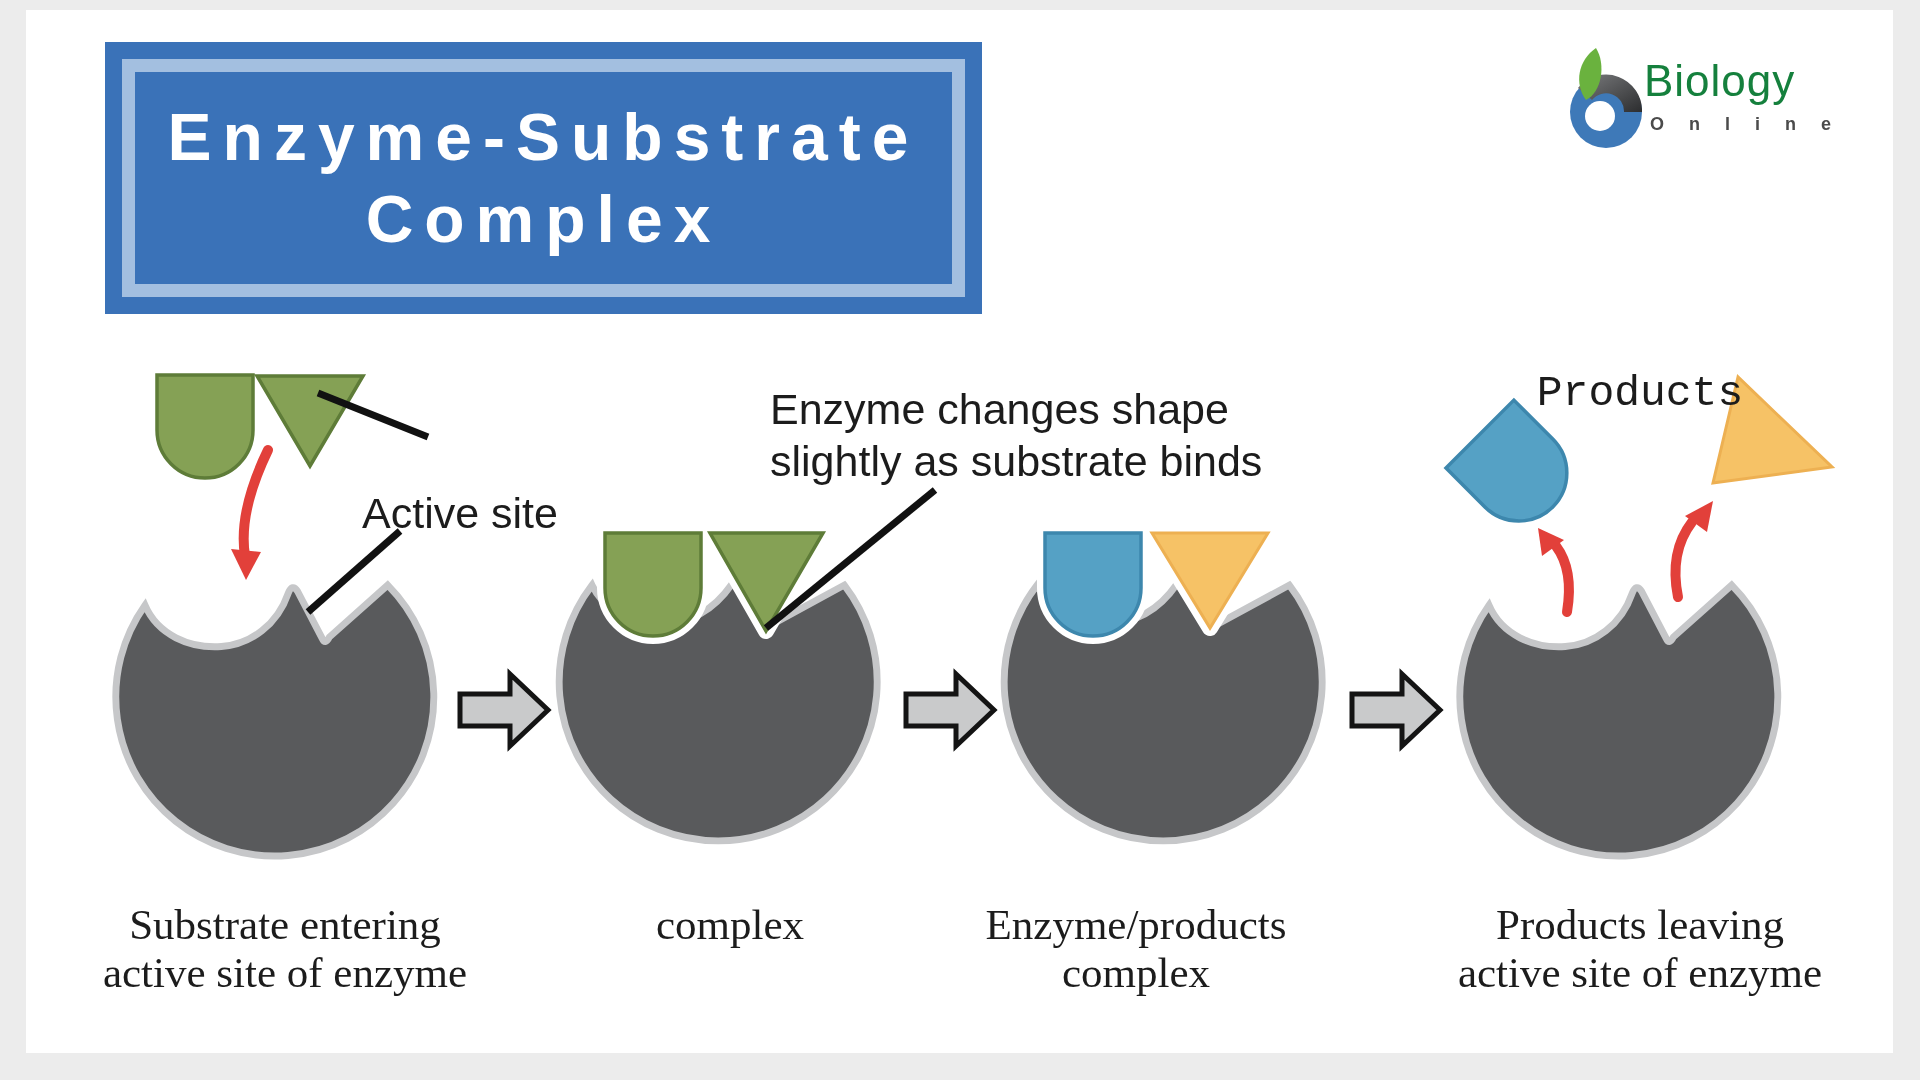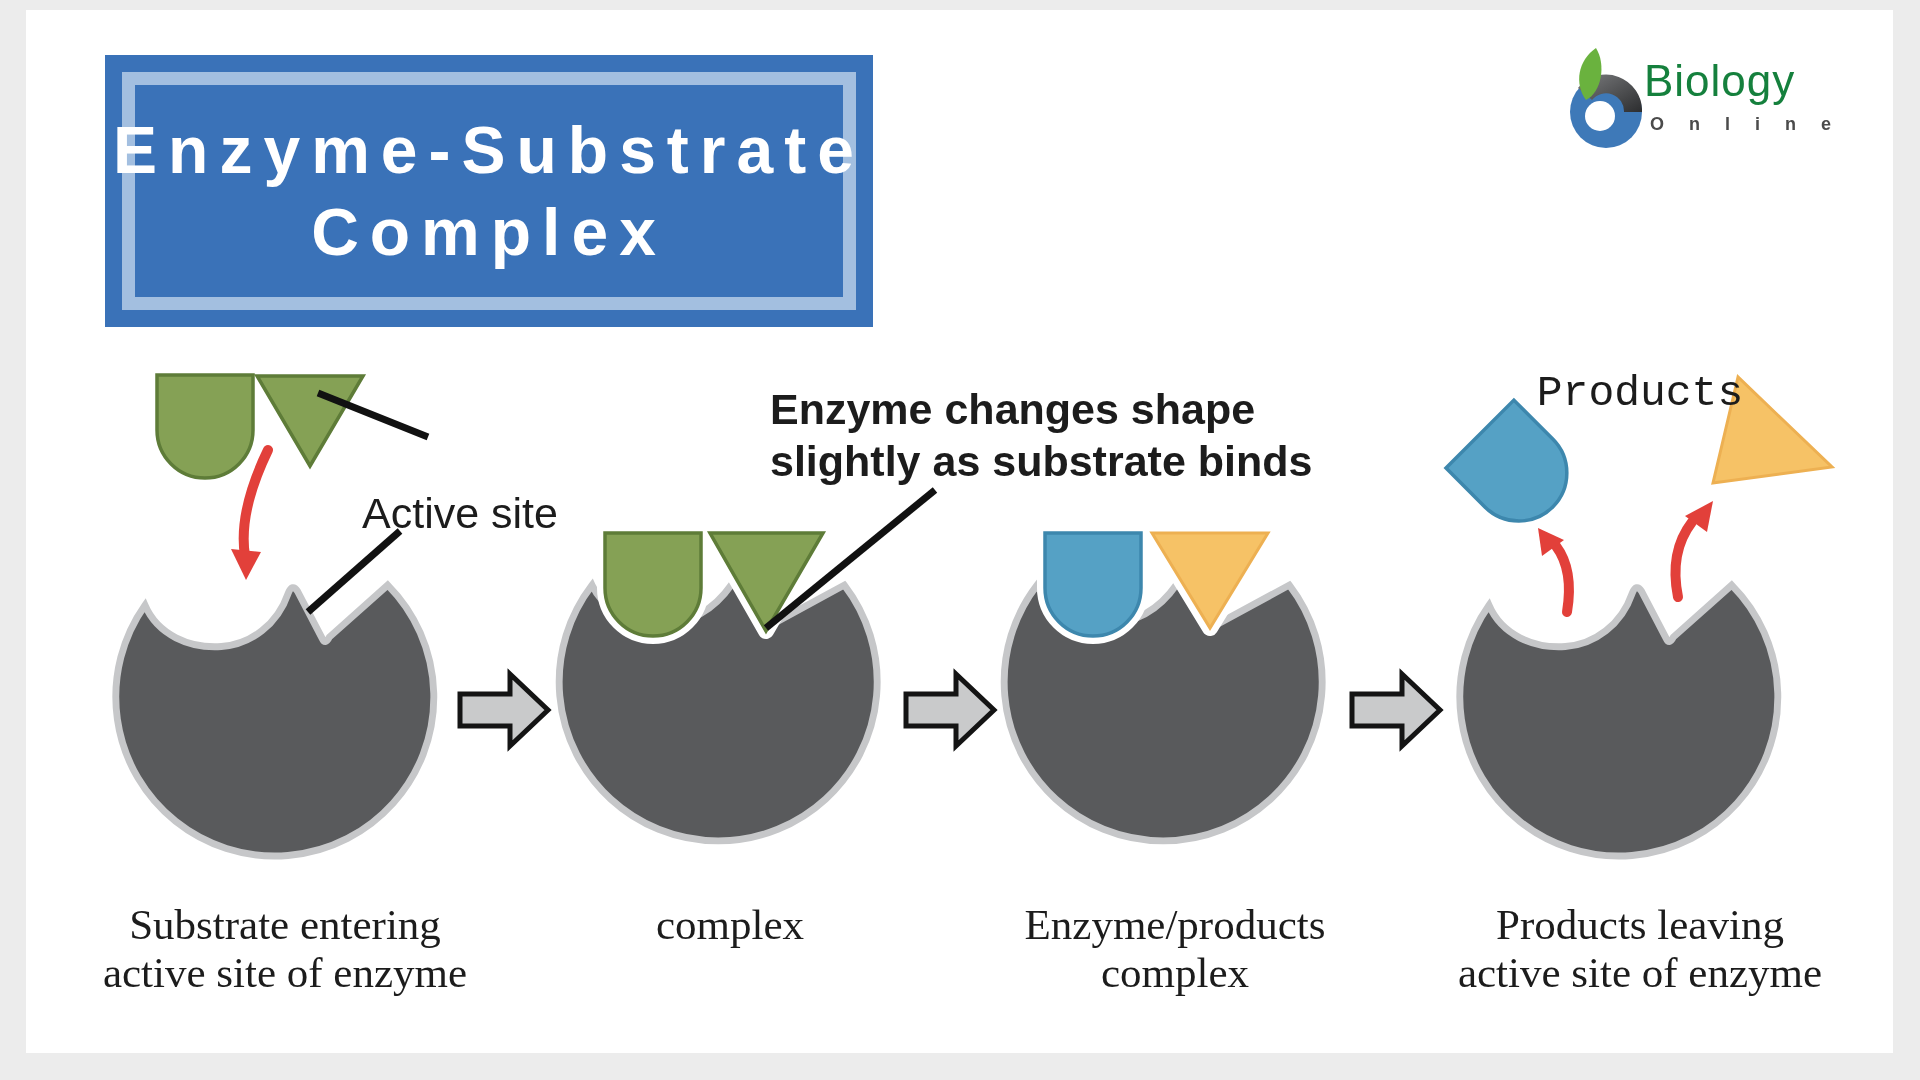--- a/index.html
+++ b/index.html
@@ -12,21 +12,21 @@
     --arrow-red:#e2403a; --arrow-gray:#c9cacb; --text-black:#1c1c1c;
     --logo-green:#6ab23e; --logo-blue:#3e79b8; --logo-gray:#48494b;
   }
   *{margin:0;padding:0;box-sizing:border-box;}
   body{font-family:"Liberation Sans",sans-serif;}
   .frame{position:relative;width:1920px;height:1080px;background:var(--frame-gray);overflow:hidden;}
   .canvas{position:absolute;left:26px;top:10px;width:1867px;height:1043px;background:var(--canvas-white);}
   .layer{position:absolute;left:0;top:0;width:1920px;height:1080px;pointer-events:none;}
 
   
-  .title-box{position:absolute;left:105px;top:55px;width:768px;height:272px;background:var(--title-blue);text-align:right;}
+  .title-box{position:absolute;left:105px;top:42px;width:877px;height:272px;background:var(--title-blue);text-align:right;}
   .title-inner{position:absolute;left:17px;top:17px;right:17px;bottom:17px;border:13px solid var(--title-border);
     display:flex;flex-direction:column;align-items:center;justify-content:center;background:var(--title-blue);}
   .title-line{color:#fff;font-weight:bold;font-size:66px;letter-spacing:11px;line-height:1.25;white-space:nowrap;}
 
   
   .logo{position:absolute;left:1566px;top:48px;width:330px;height:120px;}
   .logo-mark{position:absolute;left:0;top:0;}
   .logo-brand{position:absolute;left:78px;top:8px;font-size:44px;font-weight:normal;color:#15803d;letter-spacing:1px;}
   .logo-sub{position:absolute;left:84px;top:66px;font-size:18px;color:#4b4b4b;letter-spacing:10px;font-weight:bold;}
 
@@ -122,34 +122,34 @@
     <polygon class="red-head" points="1538,528 1564,540 1542,556"></polygon>
     <path class="red-curve" d="M 1678 597 Q 1669 552, 1692 522"></path>
     <polygon class="red-head" points="1713,501 1707,532 1685,516"></polygon>
 
     <line class="pointer-line" x1="318" y1="393" x2="428" y2="437"></line>
     <line class="pointer-line" x1="400" y1="531" x2="308" y2="612"></line>
     <line class="pointer-line" x1="935" y1="490" x2="766" y2="628"></line>
   </svg>
 
   <div class="dlabel" style="left:362px;top:487px;">Active site</div>
-  <div class="dlabel" style="left:770px;top:383px;font-weight:bold;">
+  <div class="dlabel" style="left:770px;top:383px;">
     <div>Enzyme changes shape</div>
     <div>slightly as substrate binds</div>
   </div>
   <div class="dlabel" style="left:1490px;top:368px;width:300px;text-align:center;font-family:Liberation Mono, monospace;">Products</div>
 
   <div class="caption" style="left:55px;">
     <div>Substrate entering</div>
     <div>active site of enzyme</div>
   </div>
   <div class="caption" style="left:500px;">
     <div>complex</div>
   </div>
-  <div class="caption" style="left:945px;">
+  <div class="caption" style="left:906px;">
     <div>Enzyme/products</div>
     <div>complex</div>
   </div>
   <div class="caption" style="left:1410px;">
     <div>Products leaving</div>
     <div>active site of enzyme</div>
   </div>
 </div>
 
 </body></html>

